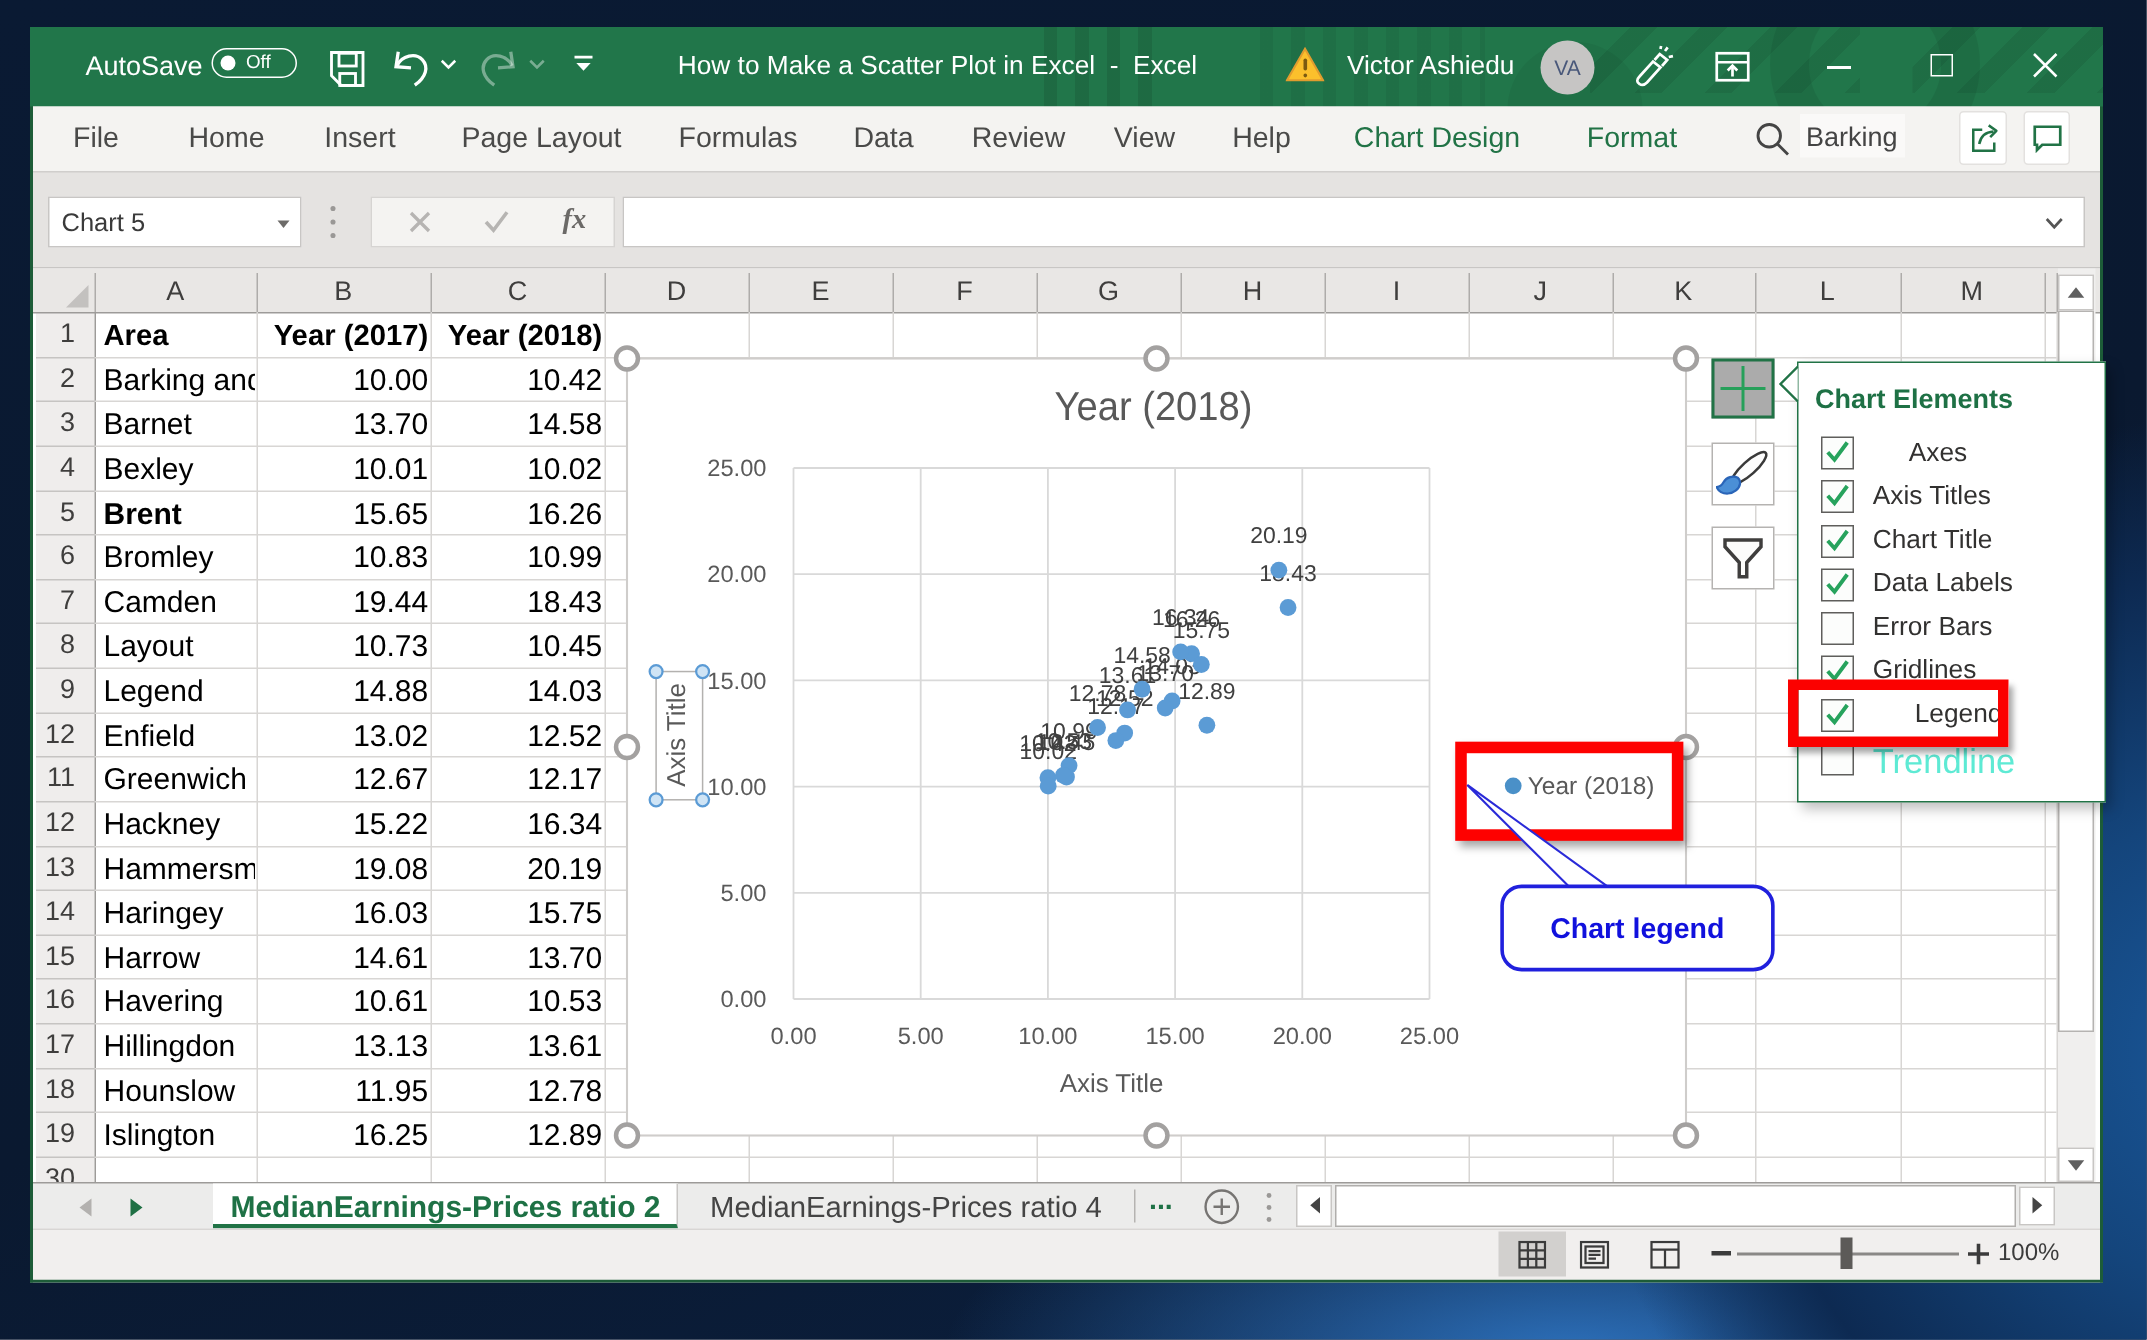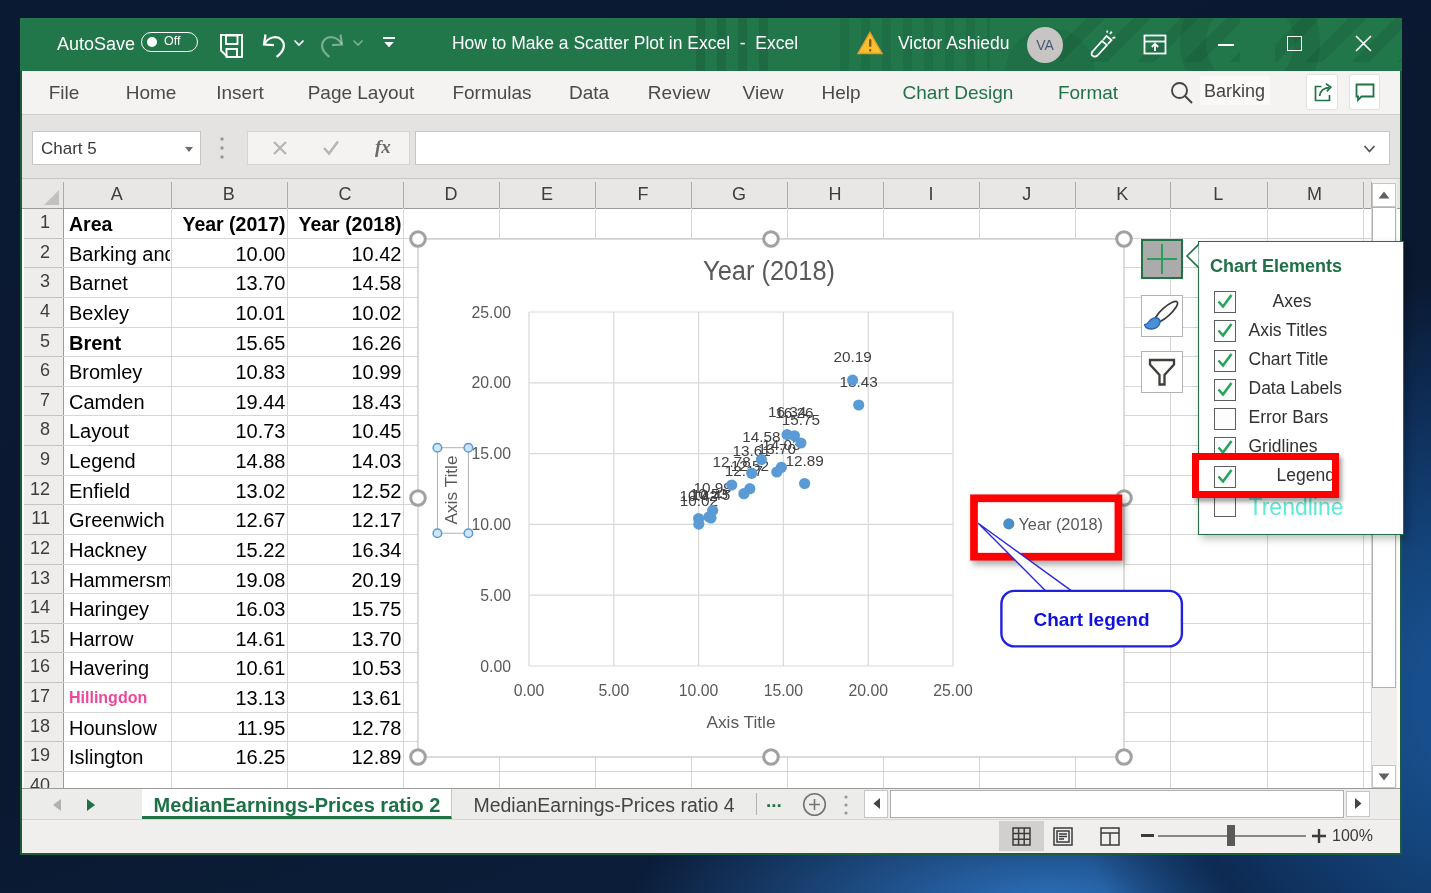--- a/index.html
+++ b/index.html
@@ -193,21 +193,21 @@
 <div class="abs" style="left:2px;top:443.81999999999994px;width:26px;height:29.63px;line-height:29.63px;text-align:right;font-size:18px;color:#3f3e3d;">15</div>
 <div class="abs" style="left:2px;top:473.44999999999993px;width:39px;height:1px;background:#c6c4c2;"></div>
 <div class="abs" style="left:2px;top:473.45000000000005px;width:26px;height:29.63px;line-height:29.63px;text-align:right;font-size:18px;color:#3f3e3d;">16</div>
 <div class="abs" style="left:2px;top:503.08000000000004px;width:39px;height:1px;background:#c6c4c2;"></div>
 <div class="abs" style="left:2px;top:503.0799999999999px;width:26px;height:29.63px;line-height:29.63px;text-align:right;font-size:18px;color:#3f3e3d;">17</div>
 <div class="abs" style="left:2px;top:532.7099999999999px;width:39px;height:1px;background:#c6c4c2;"></div>
 <div class="abs" style="left:2px;top:532.71px;width:26px;height:29.63px;line-height:29.63px;text-align:right;font-size:18px;color:#3f3e3d;">18</div>
 <div class="abs" style="left:2px;top:562.34px;width:39px;height:1px;background:#c6c4c2;"></div>
 <div class="abs" style="left:2px;top:562.34px;width:26px;height:29.63px;line-height:29.63px;text-align:right;font-size:18px;color:#3f3e3d;">19</div>
 <div class="abs" style="left:2px;top:591.97px;width:39px;height:1px;background:#c6c4c2;"></div>
-<div class="abs" style="left:2px;top:591.97px;width:26px;height:29.63px;line-height:29.63px;text-align:right;font-size:18px;color:#3f3e3d;">40</div>
+<div class="abs" style="left:2px;top:591.97px;width:26px;height:29.63px;line-height:29.63px;text-align:right;font-size:18px;color:#3f3e3d;">30</div>
 
 <div class="abs" style="left:41px;top:29px;width:1px;height:581px;background:#9d9b99;"></div>
 <div class="abs" style="left:41px;top:58.629999999999995px;width:1308px;height:1px;background:#d8d6d4;"></div>
 <div class="abs" style="left:41px;top:88.25999999999999px;width:1308px;height:1px;background:#d8d6d4;"></div>
 <div class="abs" style="left:41px;top:117.88999999999999px;width:1308px;height:1px;background:#d8d6d4;"></div>
 <div class="abs" style="left:41px;top:147.51999999999998px;width:1308px;height:1px;background:#d8d6d4;"></div>
 <div class="abs" style="left:41px;top:177.14999999999998px;width:1308px;height:1px;background:#d8d6d4;"></div>
 <div class="abs" style="left:41px;top:206.77999999999997px;width:1308px;height:1px;background:#d8d6d4;"></div>
 <div class="abs" style="left:41px;top:236.40999999999997px;width:1308px;height:1px;background:#d8d6d4;"></div>
 <div class="abs" style="left:41px;top:266.03999999999996px;width:1308px;height:1px;background:#d8d6d4;"></div>
@@ -278,21 +278,21 @@
 <div class="abs" style="left:265px;top:384.55999999999995px;width:114.5px;height:29.63px;line-height:32.629999999999995px;text-align:right;font-size:20px;font-weight:normal;color:#000;">20.19</div>
 <div class="abs" style="left:47px;top:414.19000000000005px;width:100.69999999999999px;height:29.63px;line-height:32.629999999999995px;font-size:20px;font-weight:normal;color:#000;white-space:nowrap;overflow:hidden;">Haringey</div>
 <div class="abs" style="left:148.7px;top:414.19000000000005px;width:114.80000000000001px;height:29.63px;line-height:32.629999999999995px;text-align:right;font-size:20px;font-weight:normal;color:#000;">16.03</div>
 <div class="abs" style="left:265px;top:414.19000000000005px;width:114.5px;height:29.63px;line-height:32.629999999999995px;text-align:right;font-size:20px;font-weight:normal;color:#000;">15.75</div>
 <div class="abs" style="left:47px;top:443.81999999999994px;width:100.69999999999999px;height:29.63px;line-height:32.629999999999995px;font-size:20px;font-weight:normal;color:#000;white-space:nowrap;overflow:hidden;">Harrow</div>
 <div class="abs" style="left:148.7px;top:443.81999999999994px;width:114.80000000000001px;height:29.63px;line-height:32.629999999999995px;text-align:right;font-size:20px;font-weight:normal;color:#000;">14.61</div>
 <div class="abs" style="left:265px;top:443.81999999999994px;width:114.5px;height:29.63px;line-height:32.629999999999995px;text-align:right;font-size:20px;font-weight:normal;color:#000;">13.70</div>
 <div class="abs" style="left:47px;top:473.45000000000005px;width:100.69999999999999px;height:29.63px;line-height:32.629999999999995px;font-size:20px;font-weight:normal;color:#000;white-space:nowrap;overflow:hidden;">Havering</div>
 <div class="abs" style="left:148.7px;top:473.45000000000005px;width:114.80000000000001px;height:29.63px;line-height:32.629999999999995px;text-align:right;font-size:20px;font-weight:normal;color:#000;">10.61</div>
 <div class="abs" style="left:265px;top:473.45000000000005px;width:114.5px;height:29.63px;line-height:32.629999999999995px;text-align:right;font-size:20px;font-weight:normal;color:#000;">10.53</div>
-<div class="abs" style="left:47px;top:503.0799999999999px;width:100.69999999999999px;height:29.63px;line-height:32.629999999999995px;font-size:16px;font-weight:bold;color:#ec4899;white-space:nowrap;overflow:hidden;">Hillingdon</div>
+<div class="abs" style="left:47px;top:503.0799999999999px;width:100.69999999999999px;height:29.63px;line-height:32.629999999999995px;font-size:20px;font-weight:normal;color:#000000;white-space:nowrap;overflow:hidden;">Hillingdon</div>
 <div class="abs" style="left:148.7px;top:503.0799999999999px;width:114.80000000000001px;height:29.63px;line-height:32.629999999999995px;text-align:right;font-size:20px;font-weight:normal;color:#000;">13.13</div>
 <div class="abs" style="left:265px;top:503.0799999999999px;width:114.5px;height:29.63px;line-height:32.629999999999995px;text-align:right;font-size:20px;font-weight:normal;color:#000;">13.61</div>
 <div class="abs" style="left:47px;top:532.71px;width:100.69999999999999px;height:29.63px;line-height:32.629999999999995px;font-size:20px;font-weight:normal;color:#000;white-space:nowrap;overflow:hidden;">Hounslow</div>
 <div class="abs" style="left:148.7px;top:532.71px;width:114.80000000000001px;height:29.63px;line-height:32.629999999999995px;text-align:right;font-size:20px;font-weight:normal;color:#000;">11.95</div>
 <div class="abs" style="left:265px;top:532.71px;width:114.5px;height:29.63px;line-height:32.629999999999995px;text-align:right;font-size:20px;font-weight:normal;color:#000;">12.78</div>
 <div class="abs" style="left:47px;top:562.34px;width:100.69999999999999px;height:29.63px;line-height:32.629999999999995px;font-size:20px;font-weight:normal;color:#000;white-space:nowrap;overflow:hidden;">Islington</div>
 <div class="abs" style="left:148.7px;top:562.34px;width:114.80000000000001px;height:29.63px;line-height:32.629999999999995px;text-align:right;font-size:20px;font-weight:normal;color:#000;">16.25</div>
 <div class="abs" style="left:265px;top:562.34px;width:114.5px;height:29.63px;line-height:32.629999999999995px;text-align:right;font-size:20px;font-weight:normal;color:#000;">12.89</div>
 </div>
 <div class="abs" style="left:1371.5px;top:179px;width:25px;height:609px;background:#f0efee;"></div>

